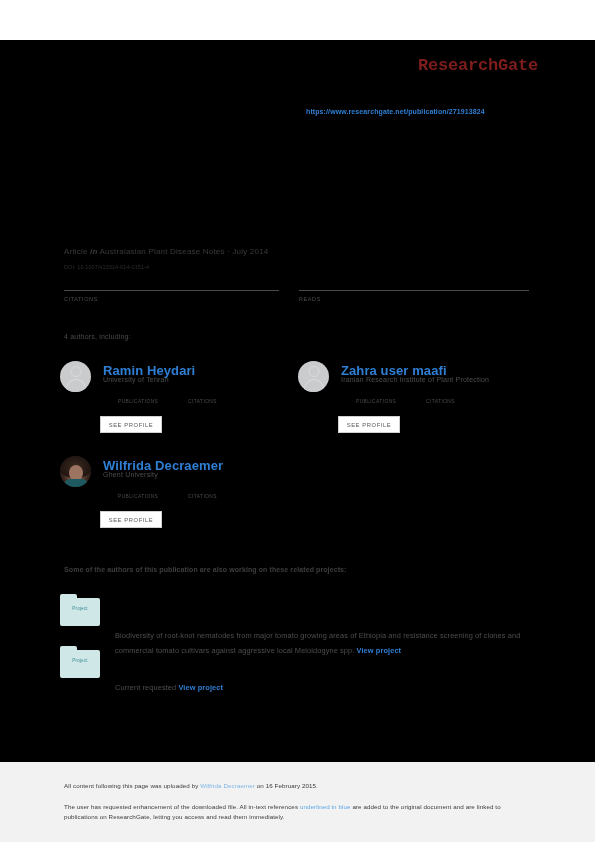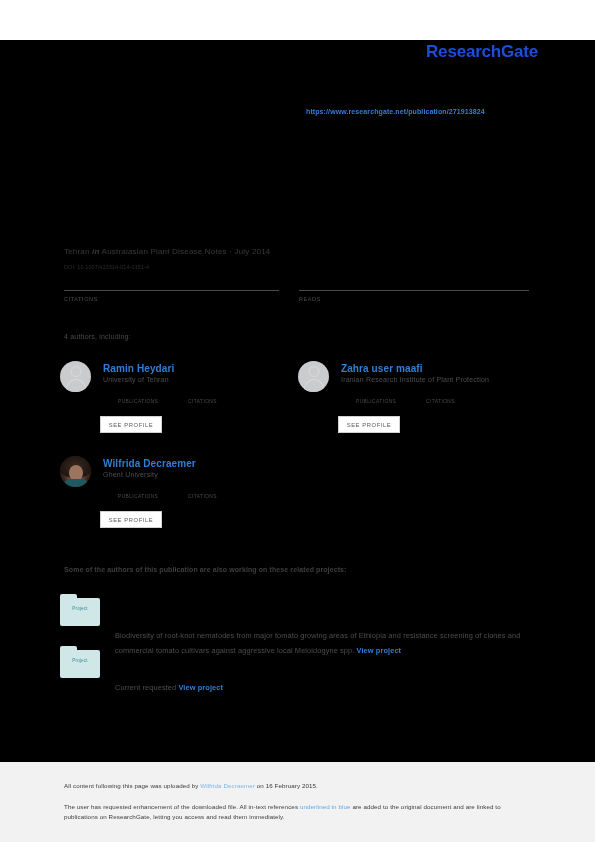--- a/index.html
+++ b/index.html
@@ -24,25 +24,25 @@
     top: 40px;
     width: 595px;
     height: 722px;
     background: #000000;
   }
 
   
   .rg-logo {
     position: absolute;
     right: 57px;
-    top: 42px;
-    font-family: Liberation Sans, sans-serif;
+    top: 56px;
+    font-family: Liberation Mono, monospace;
     font-size: 17px;
     font-weight: bold;
-    color: #1d4ed8;
+    color: #7f1d1d;
     letter-spacing: -0.2px;
     white-space: nowrap;
   }
 
   
   .pub-url {
     position: absolute;
     left: 306px;
     top: 108px;
     font-size: 7px;
@@ -169,21 +169,21 @@
     left: 4px; bottom: 0;
     width: 24px; height: 8px;
     background: #1c5a60;
     border-radius: 6px 6px 0 0;
   }
 
   .author-name {
     position: absolute;
     left: 43px;
     top: 5px;
-    font-size: 10px;
+    font-size: 13px;
     font-weight: bold;
     color: #2f7fd4;
     letter-spacing: 0.1px;
     white-space: nowrap;
   }
   .author-inst {
     position: absolute;
     left: 43px;
     top: 18px;
     font-size: 7px;
@@ -327,21 +327,21 @@
 
 <div class="page">
 
   <div class="dark-band"></div>
 
   <div class="rg-logo">ResearchGate</div>
 
   <a class="pub-url">https://www.researchgate.net/publication/271913824</a>
 
   <div class="article-line">
-    <span>Tehran</span>
+    <span>Article</span>
     <span class="in">in</span>
     <span>Australasian Plant Disease Notes · July 2014</span>
   </div>
   <div class="doi-line">DOI: 10.1007/s13314-014-0151-4</div>
 
   <div class="stat-block citations">
     <div class="stat-num"></div>
     <div class="stat-rule"></div>
     <div class="stat-label">CITATIONS</div>
   </div>

